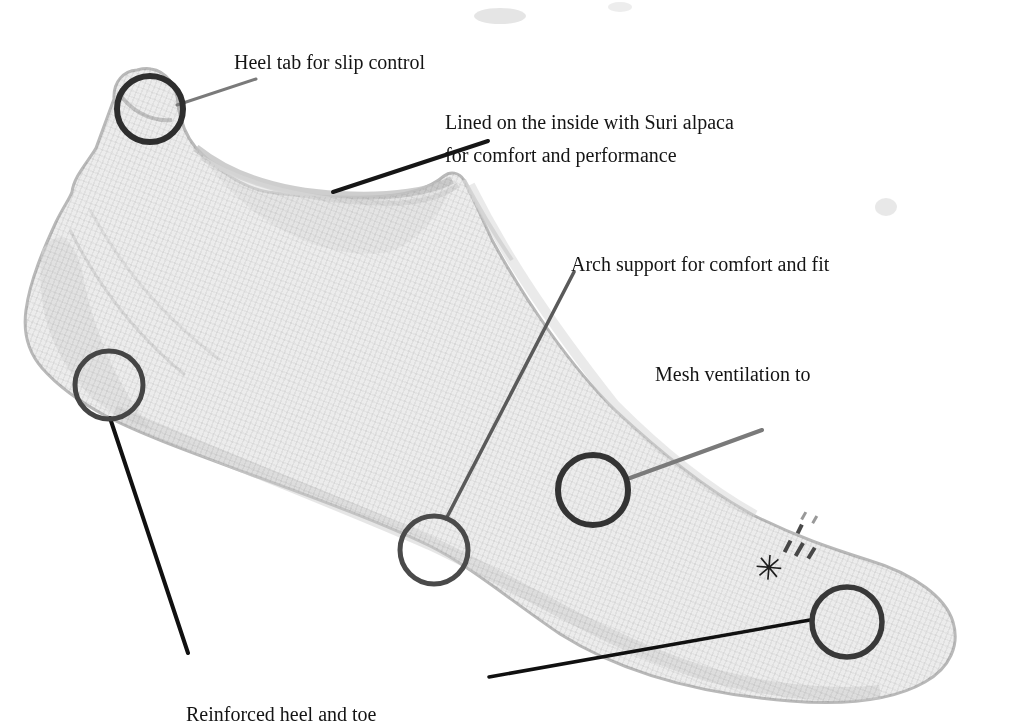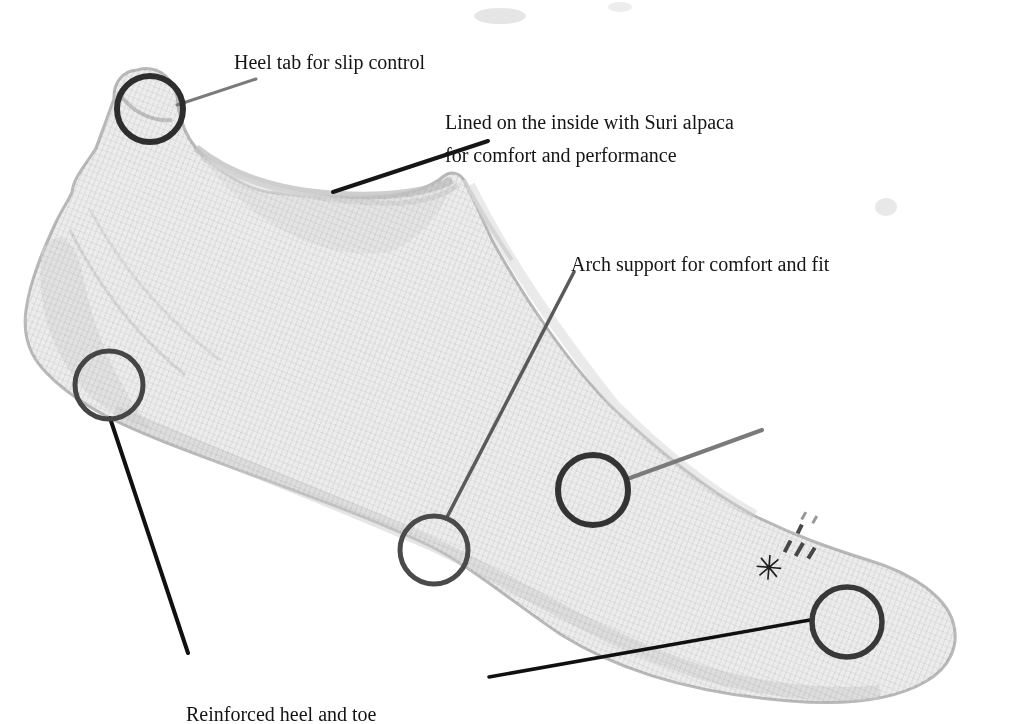--- a/index.html
+++ b/index.html
@@ -92,19 +92,20 @@
   <div class="label centered" style="left:445px; top:106px; width:455px;">
     <span>Lined on the inside with Suri alpaca</span>
     <span>for comfort and performance</span>
   </div>
 
   <div class="label" style="left:571px; top:241px;margin-top:7px;">
     <span>Arch support for comfort and fit</span>
   </div>
 
   <div class="label centered" style="left:655px; top:358px; width:305px;">
+    <span>Mesh ventilation to</span>
   </div>
 
   <div class="label" style="left:186px; top:658px;margin-top:40px;">
     <span>Reinforced heel and toe</span>
   </div>
 
 </div>
 
 </body></html>

